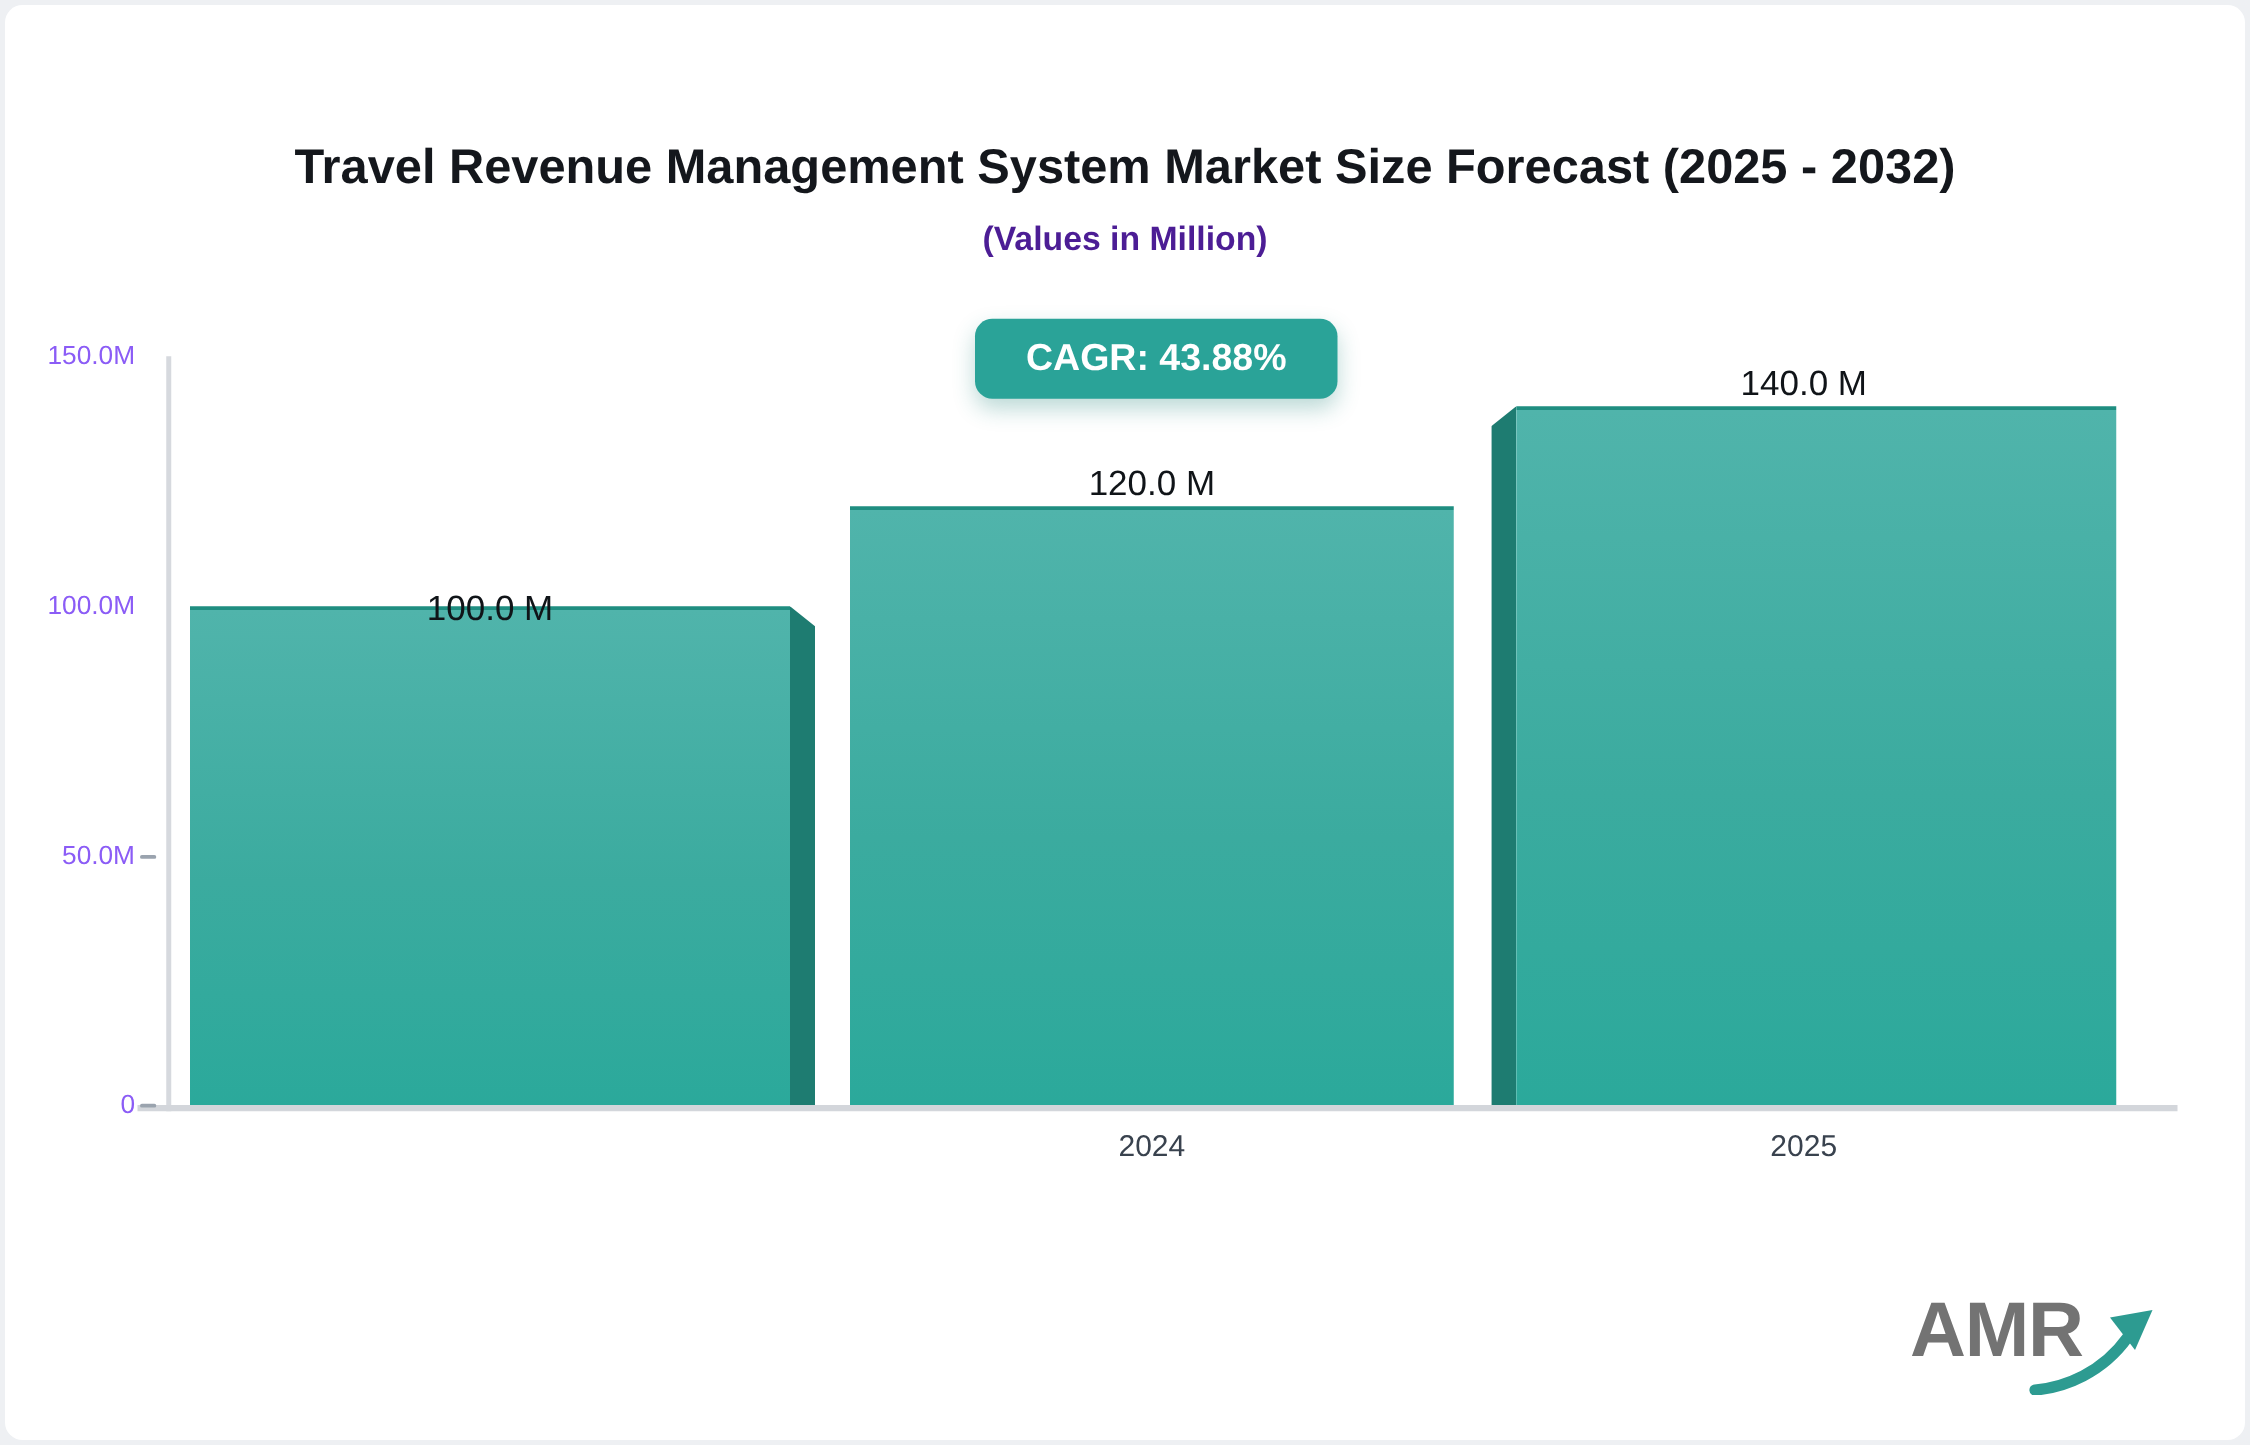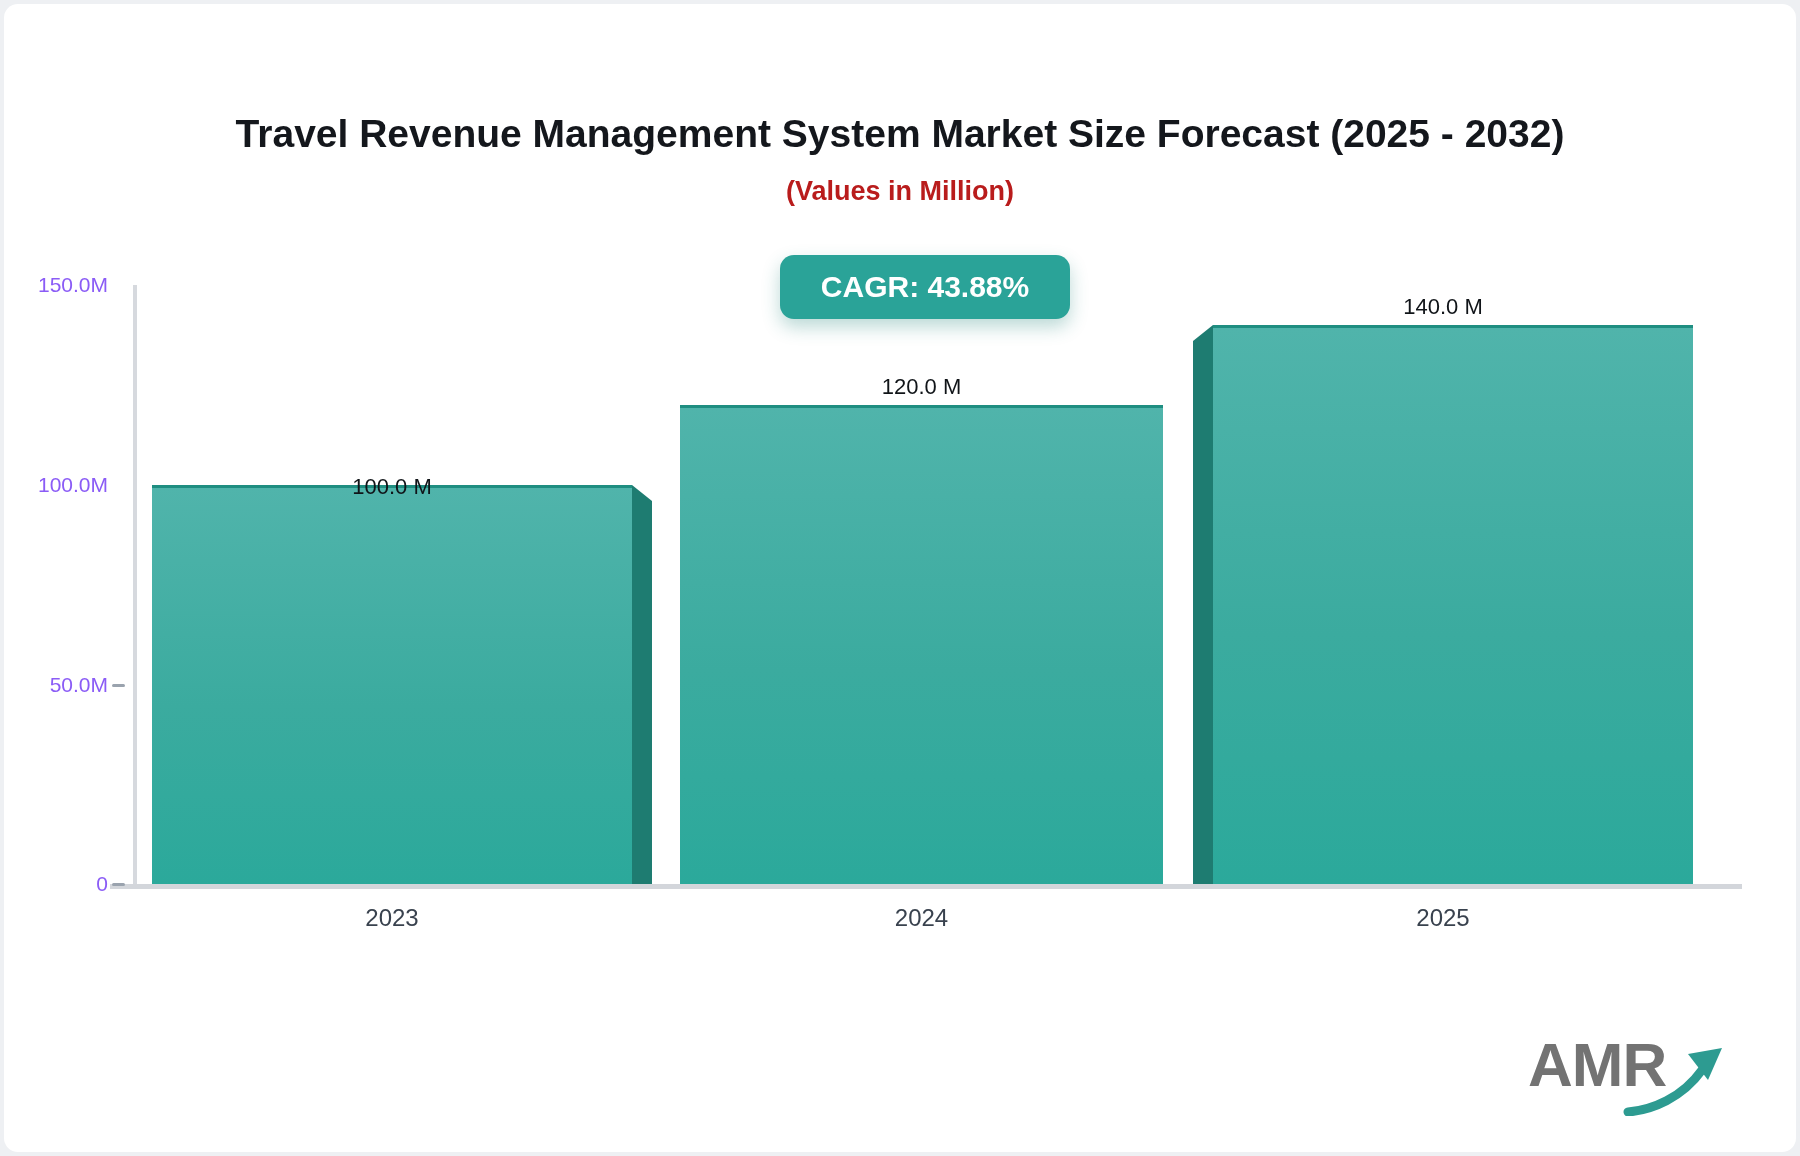--- a/index.html
+++ b/index.html
@@ -15,21 +15,21 @@
   }
   .stage{position:absolute;top:0;left:0;width:1750px;height:1156px;}
 
   .chart-title{
     position:absolute;top:112px;left:0;width:1800px;
     text-align:center;font-size:39px;font-weight:700;color:#14171c;
     letter-spacing:0px;line-height:44px;
   }
   .chart-subtitle{
     position:absolute;top:176px;left:0;width:1800px;
-    text-align:center;font-size:27px;font-weight:600;color:#b91c1c;
+    text-align:center;font-size:27px;font-weight:600;color:#4c1d95;
     line-height:30px;
   }
   .cagr-badge{
     position:absolute;left:780px;top:255px;width:290px;height:64px;
     background:#2aa398;border-radius:14px;
     box-shadow:0 8px 18px rgba(31,129,120,0.30);
     color:#ffffff;font-size:30px;font-weight:700;
     text-align:center;line-height:64px;
   }
 
@@ -59,21 +59,21 @@
   .bar.b2023{left:152px;top:485px;width:480px;height:399px;}
   .bar.b2024{left:680px;top:405px;width:483px;height:479px;}
   .bar.b2025{left:1213px;top:325px;width:480px;height:559px;}
 
   .bar-side{position:absolute;background:#1e7c71;}
   .bar-side.s2023{left:632px;top:485px;width:20px;height:399px;clip-path:polygon(0 0,100% 16px,100% 100%,0 100%);}
   .bar-side.s2025{left:1193px;top:325px;width:20px;height:559px;clip-path:polygon(0 16px,100% 0,100% 100%,0 100%);}
 
   .bar-value{
     position:absolute;text-align:center;
-    font-size:22px;font-weight:500;color:#101418;line-height:30px;
+    font-size:28px;font-weight:500;color:#101418;line-height:30px;
   }
   .bar-value.v2023{left:152px;width:480px;top:472px;}
   .bar-value.v2024{left:680px;width:483px;top:372px;}
   .bar-value.v2025{left:1193px;width:500px;top:292px;}
 
   .x-label{
     position:absolute;top:904px;text-align:center;
     font-size:24px;font-weight:500;color:#39424e;line-height:28px;
   }
   .x-label.x2023{left:152px;width:480px;}
@@ -112,21 +112,20 @@
   <div class="bar-side s2023"></div>
   <div class="bar b2023"></div>
   <div class="bar b2024"></div>
   <div class="bar-side s2025"></div>
   <div class="bar b2025"></div>
 
   <div class="bar-value v2023">100.0 M</div>
   <div class="bar-value v2024">120.0 M</div>
   <div class="bar-value v2025">140.0 M</div>
 
-  <div class="x-label x2023">2023</div>
   <div class="x-label x2024">2024</div>
   <div class="x-label x2025">2025</div>
 
   <div class="logo">
     <div class="logo-text">AMR</div>
     <svg class="logo-arrow" width="118" height="80" viewBox="0 0 118 80">
       <path d="M18,76 C42,74 72,62 92,34" fill="none" stroke="#2d9b91" stroke-width="9" stroke-linecap="round"></path>
       <polygon points="78,18 112,12 98,44" fill="#2d9b91"></polygon>
     </svg>
   </div>

